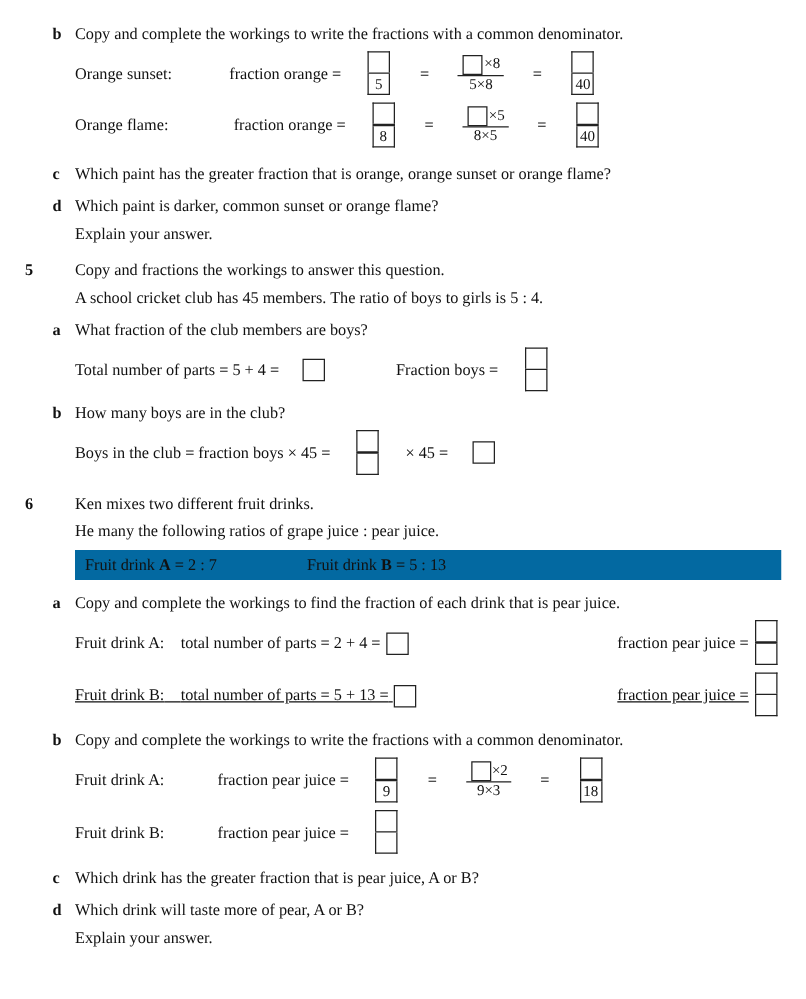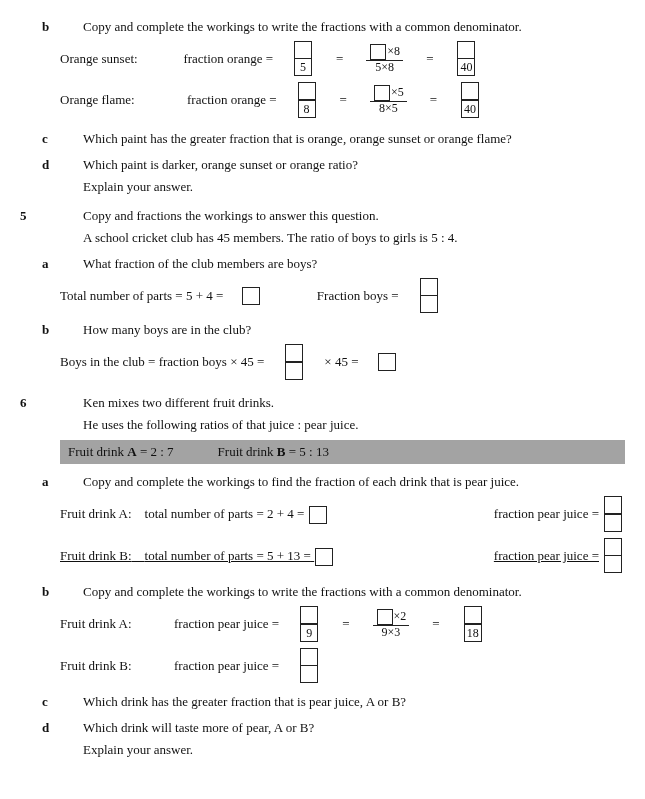--- a/index.html
+++ b/index.html
@@ -28,21 +28,20 @@
       flex-shrink: 0;
       font-weight: bold;
       padding-top: 1px;
     }
     .section-content {
       flex: 1;
     }
     .line {
       margin-bottom: 3px;
       line-height: 1.45;
-      margin-left: 23px;
     }
     .math-line {
       display: flex;
       align-items: center;
       flex-wrap: wrap;
       gap: 18px;
       margin: 4px 0 6px 0;
       line-height: 1.5;
     }
     .box {
@@ -75,26 +74,26 @@
       font-size: 12px;
     }
     .fraction-box {
       display: inline-flex;
       flex-direction: column;
       align-items: center;
       vertical-align: middle;
       margin: 0 2px;
     }
     .highlight-row {
-      background: #a3a3a3;
+      background: #0369a1;
       padding: 4px 8px;
       margin: 6px 0 6px 0;
       display: flex;
       align-items: flex-start;
-      gap: 44px;
+      gap: 72px;
       font-size: 13px;
     }
     .equals {
       margin: 0 3px;
     }
   </style>
 </head>
 <body>
 
 <div class="section">
@@ -160,21 +159,21 @@
   <div class="section-letter">c</div>
   <div class="section-content">
     <div class="line">Which paint has the greater fraction that is orange, orange sunset or orange flame?</div>
   </div>
 </div>
 
 <div class="section" style="margin-bottom:8px;">
   <div class="section-number"></div>
   <div class="section-letter">d</div>
   <div class="section-content">
-    <div class="line">Which paint is darker, orange sunset or orange ratio?</div>
+    <div class="line">Which paint is darker, common sunset or orange flame?</div>
     <div class="line">Explain your answer.</div>
   </div>
 </div>
 
 <div class="section" style="margin-bottom:4px;">
   <div class="section-number" style="font-weight:bold;">5</div>
   <div class="section-letter"></div>
   <div class="section-content">
     <div class="line">Copy and fractions the workings to answer this question.</div>
     <div class="line">A school cricket club has 45 members. The ratio of boys to girls is 5 : 4.</div>
@@ -216,21 +215,21 @@
       <span class="box"></span>
     </div>
   </div>
 </div>
 
 <div class="section" style="margin-bottom:3px;">
   <div class="section-number" style="font-weight:bold;">6</div>
   <div class="section-letter"></div>
   <div class="section-content">
     <div class="line">Ken mixes two different fruit drinks.</div>
-    <div class="line">He uses the following ratios of that juice : pear juice.</div>
+    <div class="line">He many the following ratios of grape juice : pear juice.</div>
 
     <div class="highlight-row">
       <span>Fruit drink <strong>A</strong> = 2 : 7</span>
       <span>Fruit drink <strong>B</strong> = 5 : 13</span>
     </div>
   </div>
 </div>
 
 <div class="section" style="margin-bottom:4px;">
   <div class="section-number"></div>

